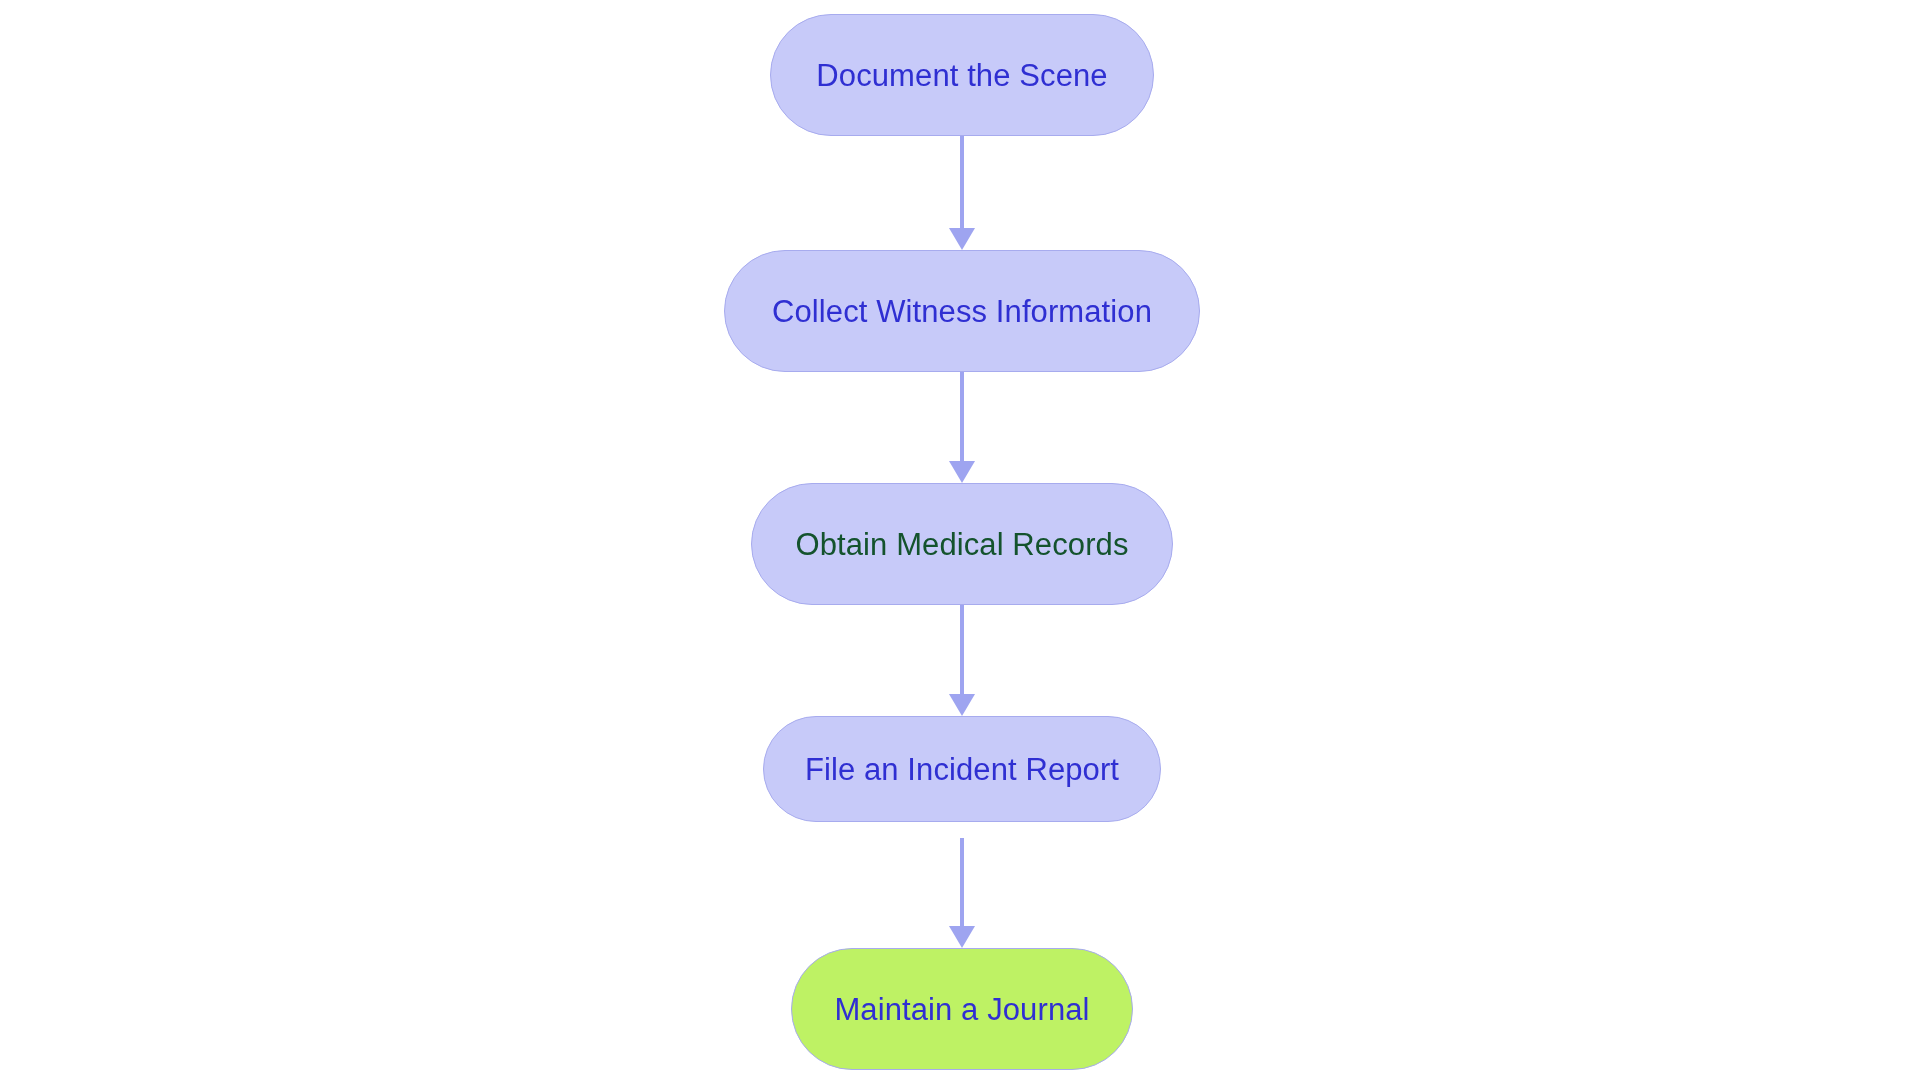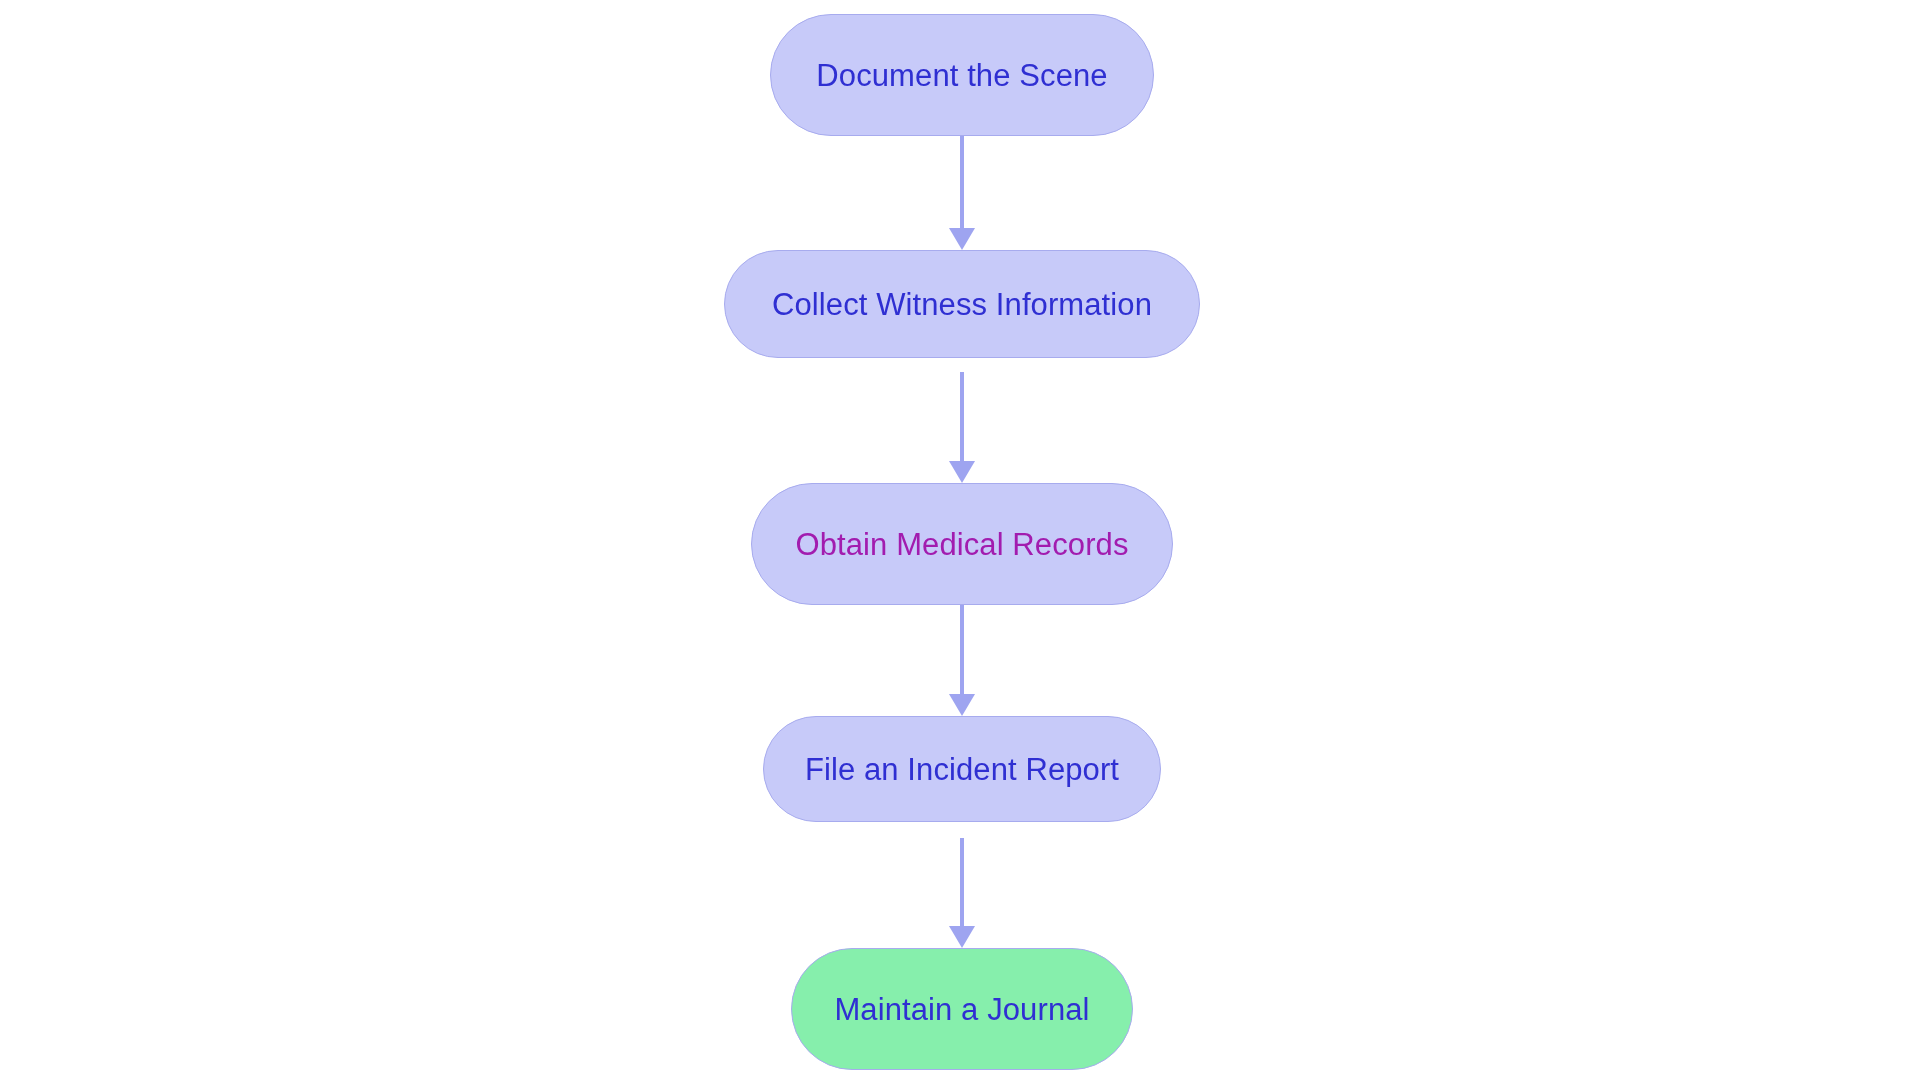--- a/index.html
+++ b/index.html
@@ -81,26 +81,26 @@
     <div class="edge-head" style="top: 89px; border-top-color: rgb(158, 164, 240);"></div>
   </div>
   <div class="edge" id="edge-3" style="left: 962px; top: 838px;">
     <div class="edge-line" style="height: 88px; background: rgb(158, 164, 240);"></div>
     <div class="edge-head" style="top: 88px; border-top-color: rgb(158, 164, 240);"></div>
   </div>
 
   <div class="node" id="node-0" style="left: 770px; top: 14px; width: 384px; height: 122px; background: rgb(199, 202, 249); border-color: rgb(167, 171, 238);">
     <span class="node-label" style="color: rgb(47, 47, 210);">Document the Scene</span>
   </div>
-  <div class="node" id="node-1" style="left: 724px; top: 250px; width: 476px; height: 108px; background: rgb(199, 202, 249); border-color: rgb(167, 171, 238);">
+  <div class="node" id="node-1" style="left: 724px; top: 250px; width: 476px; height: 122px; background: rgb(199, 202, 249); border-color: rgb(167, 171, 238);">
     <span class="node-label" style="color: rgb(47, 47, 210);">Collect Witness Information</span>
   </div>
   <div class="node" id="node-2" style="left: 751px; top: 483px; width: 422px; height: 122px; background: rgb(199, 202, 249); border-color: rgb(167, 171, 238);">
-    <span class="node-label" style="color: #a21caf;">Obtain Medical Records</span>
+    <span class="node-label" style="color: #14532d;">Obtain Medical Records</span>
   </div>
   <div class="node" id="node-3" style="left: 763px; top: 716px; width: 398px; height: 106px; background: rgb(199, 202, 249); border-color: rgb(167, 171, 238);">
     <span class="node-label" style="color: rgb(47, 47, 210);">File an Incident Report</span>
   </div>
-  <div class="node" id="node-4" style="left: 791px; top: 948px; width: 342px; height: 122px; background: #86efac; border-color: rgb(167, 171, 238);">
+  <div class="node" id="node-4" style="left: 791px; top: 948px; width: 342px; height: 122px; background: #bef264; border-color: rgb(167, 171, 238);">
     <span class="node-label" style="color: rgb(47, 47, 210);">Maintain a Journal</span>
   </div>
 
 </div>
 
 </body></html>

